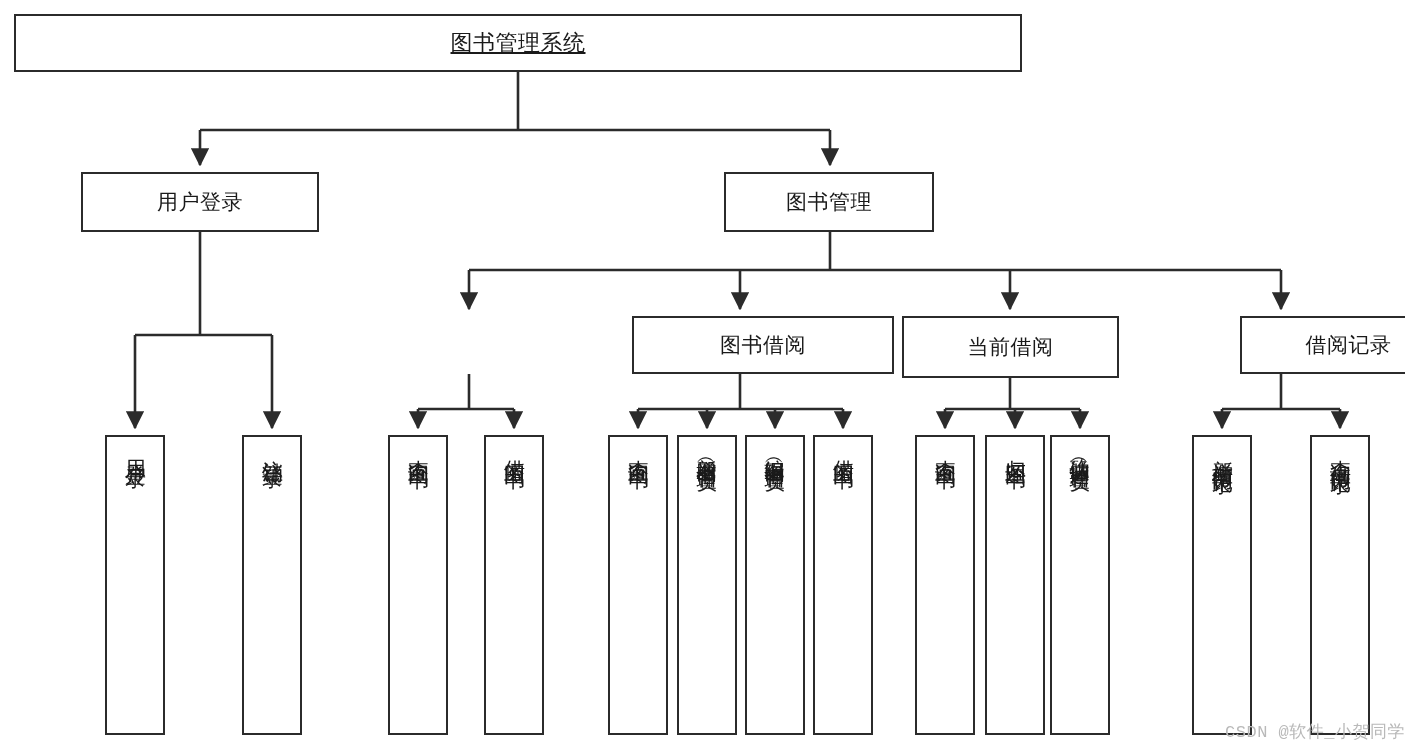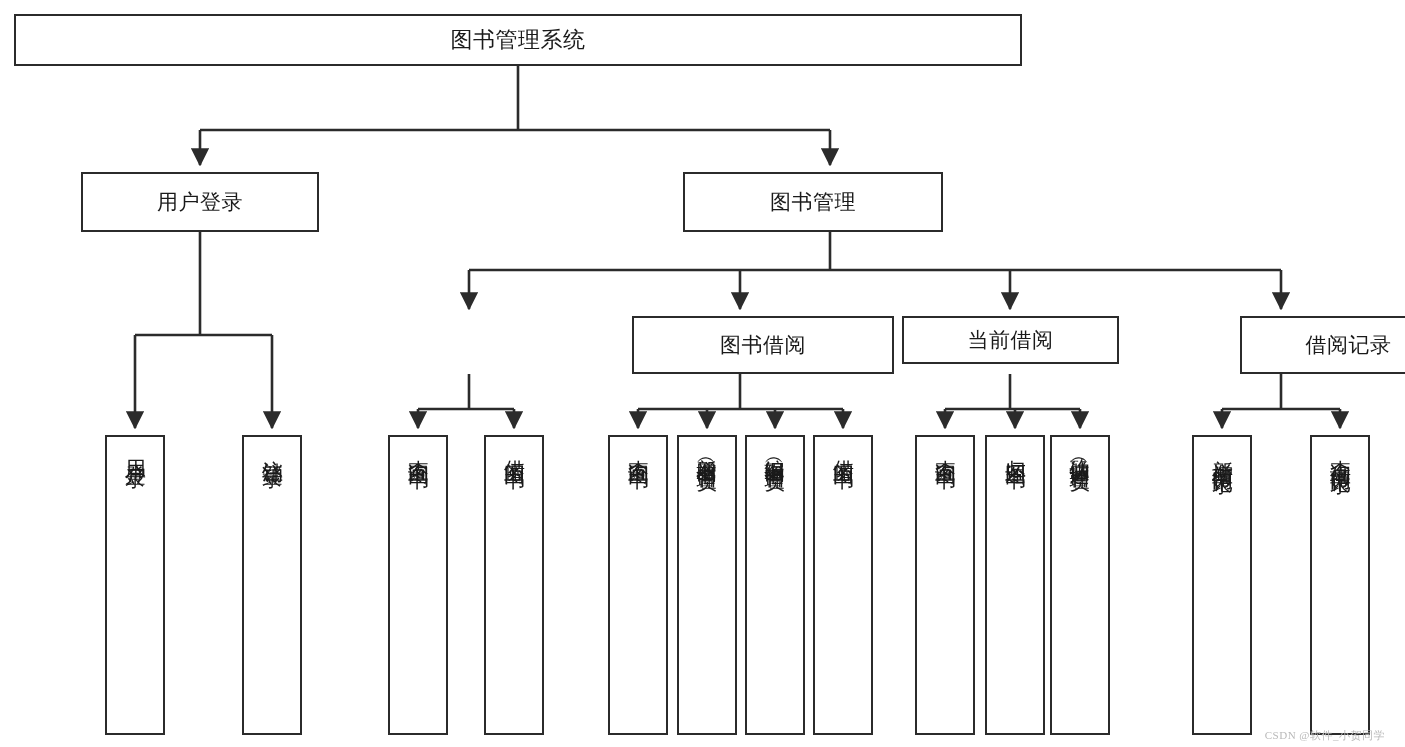--- a/index.html
+++ b/index.html
@@ -61,25 +61,25 @@
     line-height: 1.0;
     letter-spacing: 3px;
     white-space: nowrap;
   }
   .node.v.tall .label {
     letter-spacing: 2px;
     font-size: 20px;
   }
   #watermark {
     position: absolute;
-    right: 20px;
+    right: 0;
     bottom: 4px;
-    font-size: 11px;
+    font-size: 17px;
     color: #b9b9b9;
-    font-family: Liberation Serif, serif;
+    font-family: Liberation Mono, monospace;
     white-space: nowrap;
     letter-spacing: 0.5px;
   }
 </style>
 </head>
 <body>
 
 <div id="canvas">
 
   <svg id="edges" viewBox="0 0 1405 747" xmlns="http://www.w3.org/2000/svg">
@@ -126,35 +126,35 @@
       <path d="M 1015 409 L 1015 428" marker-end="url(#arrow)"></path>
       <path d="M 1080 409 L 1080 428" marker-end="url(#arrow)"></path>
 
       <path d="M 1281 374 L 1281 409"></path>
       <path d="M 1222 409 L 1340 409"></path>
       <path d="M 1222 409 L 1222 428" marker-end="url(#arrow)"></path>
       <path d="M 1340 409 L 1340 428" marker-end="url(#arrow)"></path>
     </g>
   </svg>
 
-  <div class="node h root" style="left:14px; top:14px; width:1008px; height:52px;">
+  <div class="node h root" style="left:14px; top:14px; width:1008px; height:58px;text-decoration:underline;">
     <span class="label">图书管理系统</span>
   </div>
 
   <div class="node h" style="left:81px; top:172px; width:238px; height:60px;">
     <span class="label">用户登录</span>
   </div>
-  <div class="node h" style="left:683px; top:172px; width:260px; height:60px;">
+  <div class="node h" style="left:724px; top:172px; width:210px; height:60px;">
     <span class="label">图书管理</span>
   </div>
 
   <div class="node h" style="left:632px; top:316px; width:262px; height:58px;">
     <span class="label">图书借阅</span>
   </div>
-  <div class="node h" style="left:902px; top:316px; width:217px; height:48px;">
+  <div class="node h" style="left:902px; top:316px; width:217px; height:62px;">
     <span class="label">当前借阅</span>
   </div>
   <div class="node h" style="left:1240px; top:316px; width:217px; height:58px;">
     <span class="label">借阅记录</span>
   </div>
 
   <div class="node v" style="left:105px; top:435px; width:60px; height:300px;">
     <span class="label">用户登录</span>
   </div>
   <div class="node v" style="left:242px; top:435px; width:60px; height:300px;">

